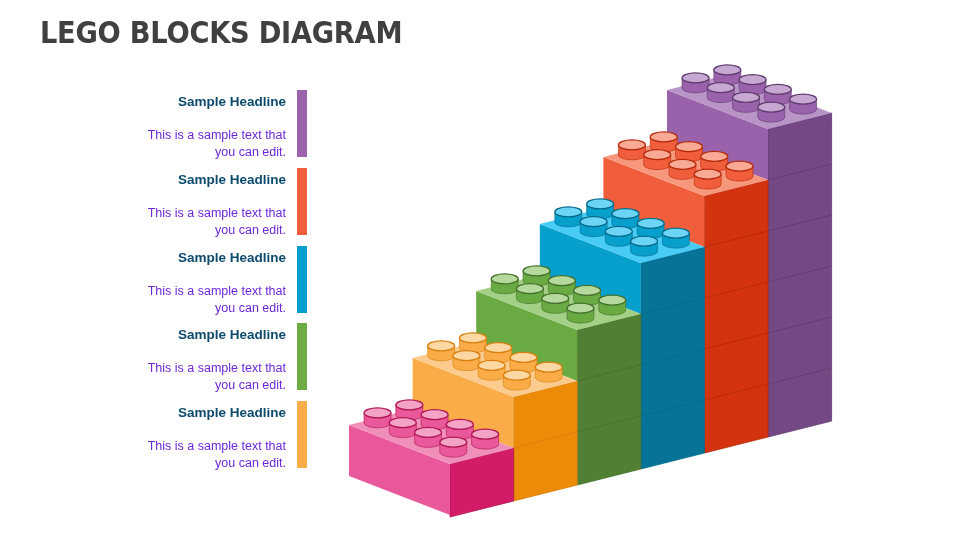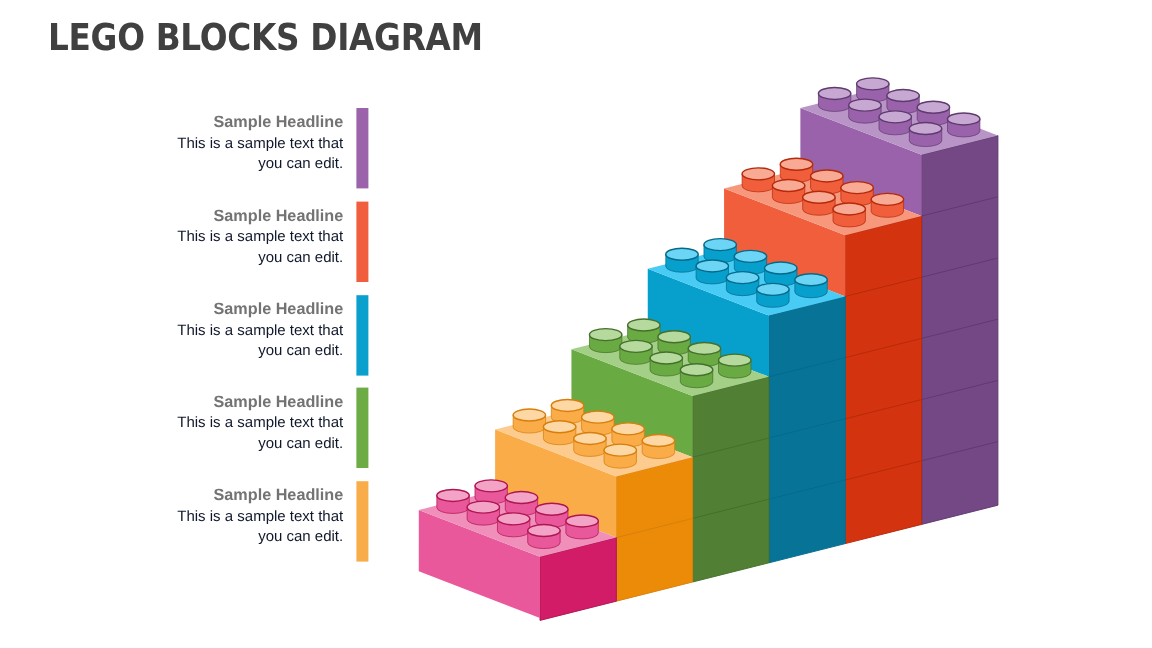--- a/index.html
+++ b/index.html
@@ -1,20 +1,20 @@
 <!DOCTYPE html>
 <html><head>
 <meta charset="utf-8">
 <style>
   html, body { margin:0; padding:0; background:#ffffff; }
   body { width:960px; height:540px; position:relative; overflow:hidden; font-family:"Liberation Sans", sans-serif; }
   .title { position:absolute; left:40px; top:14px; font-size:31px; font-weight:bold; color:#404040; letter-spacing:-0.3px; font-family:"DejaVu Sans", sans-serif; transform:scaleX(0.88); transform-origin:left top; white-space:nowrap; }
   .item { position:absolute; left:120px; width:166px; text-align:right; color:#404040; }
-  .item .headline { font-size:13.5px; font-weight:bold; color:#737373; line-height:18px; }
-  .item .body { font-size:12.5px; line-height:17px; margin-top:0; color:#0f172a; }
+  .item .headline { font-size:13.5px; font-weight:bold; color:#0c4a6e; line-height:18px; }
+  .item .body { font-size:12.5px; line-height:17px; margin-top:16px; color:#6d28d9; }
   .bar { position:absolute; left:297px; width:10px; height:67px; }
   svg.diagram { position:absolute; left:0; top:0; }
 </style>
 </head>
 <body>
 
 <div class="title">LEGO BLOCKS DIAGRAM</div>
 
 <div class="item" style="top:93px">
   <div class="headline">Sample Headline</div>

